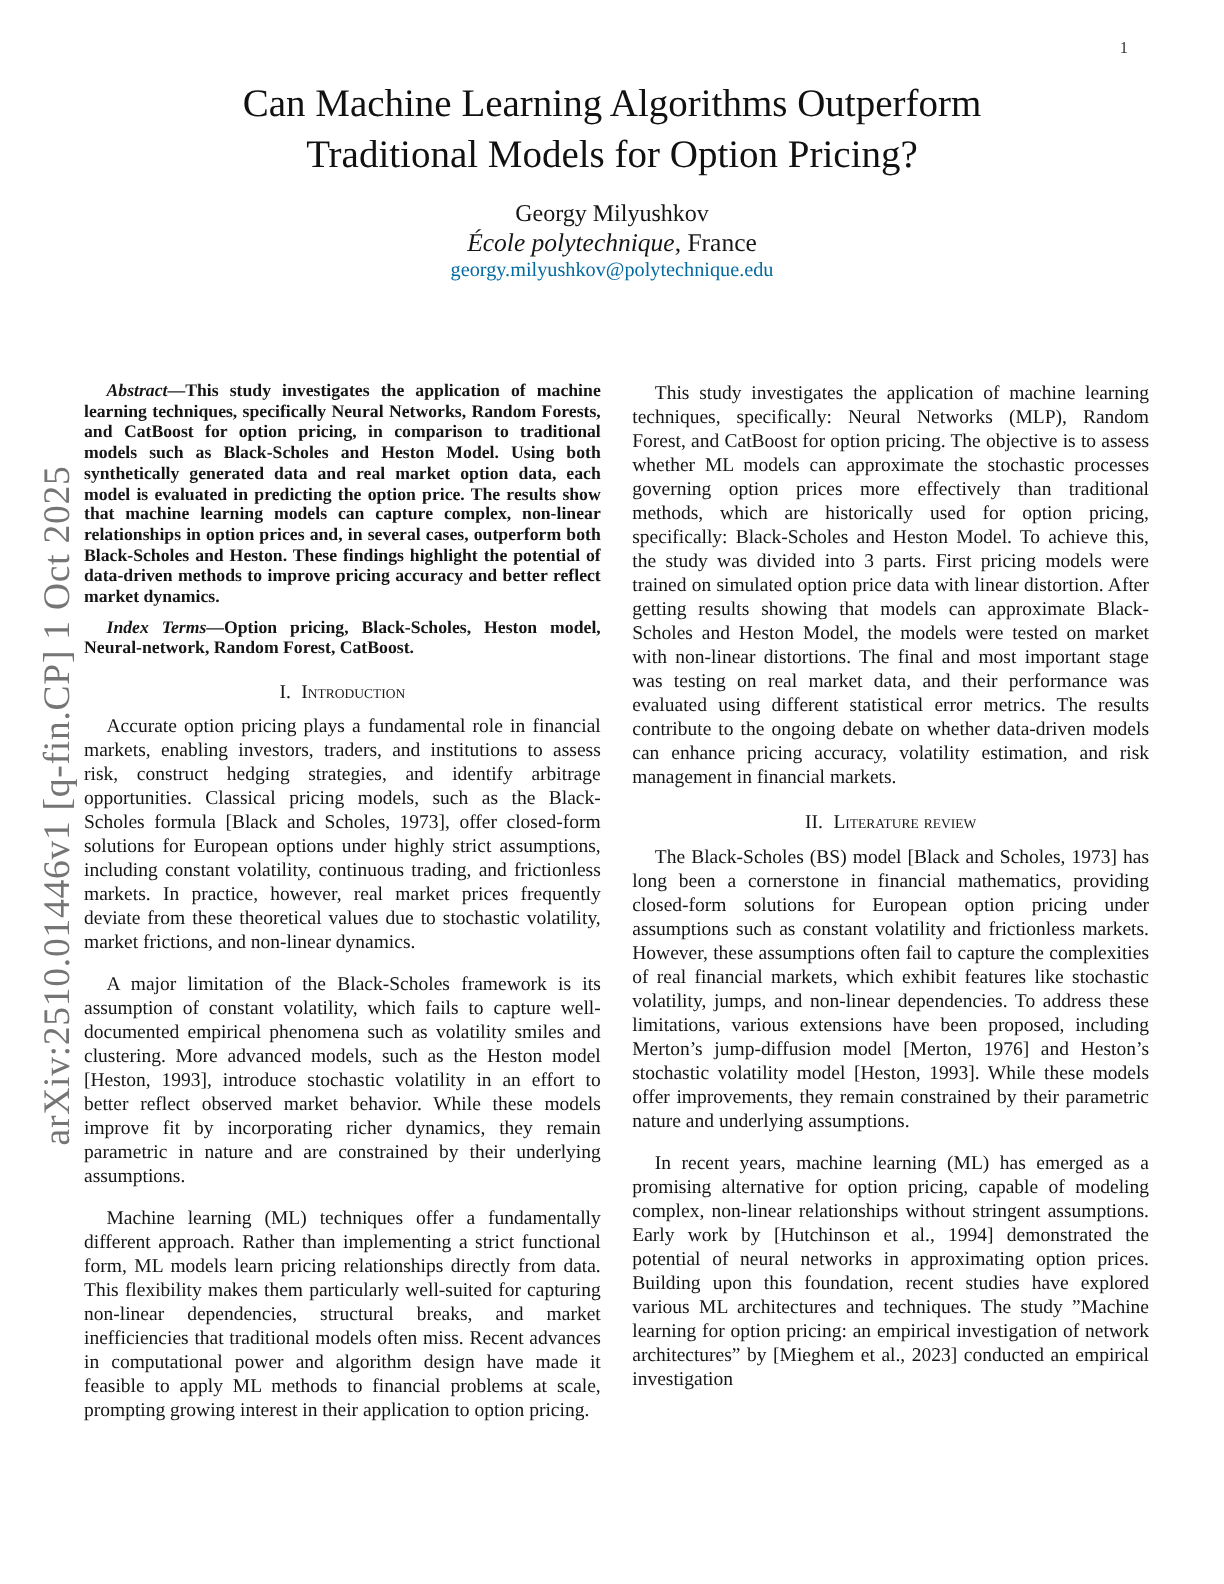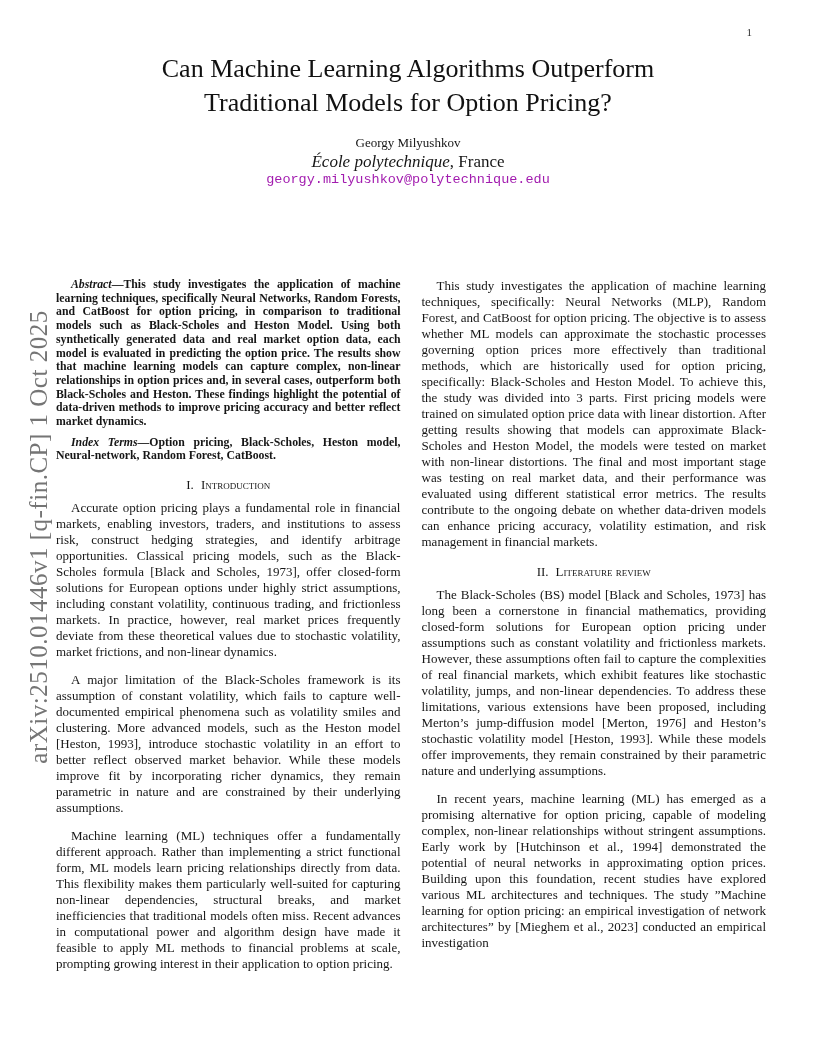--- a/index.html
+++ b/index.html
@@ -33,32 +33,32 @@
     letter-spacing: 0.5px;
   }
   .header { padding-top: 52px; text-align: center; }
   .title {
     font-size: 26px;
     line-height: 34px;
     font-weight: normal;
     color: #111111;
   }
   .author-block { margin-top: 13px; }
-  .author-name { font-size: 13px; line-height: 19px; }
+  .author-name { font-size: 16px; line-height: 19px; }
   .author-affiliation { font-size: 17px; line-height: 19px; }
   .author-affiliation .affil-inst { font-style: italic; }
   .author-email {
-    font-family: Liberation Mono, monospace;
+    font-family: Liberation Serif, serif;
     font-size: 13.5px;
     line-height: 18px;
-    color: #a21caf;
+    color: #0369a1;
   }
   .columns {
     position: absolute;
-    top: 278px;
+    top: 254px;
     left: 56px;
     width: 710px;
     display: flex;
     gap: 21px;
   }
   .col { width: 345px; }
   .para {
     font-size: 13px;
     line-height: 16px;
     text-align: justify;

